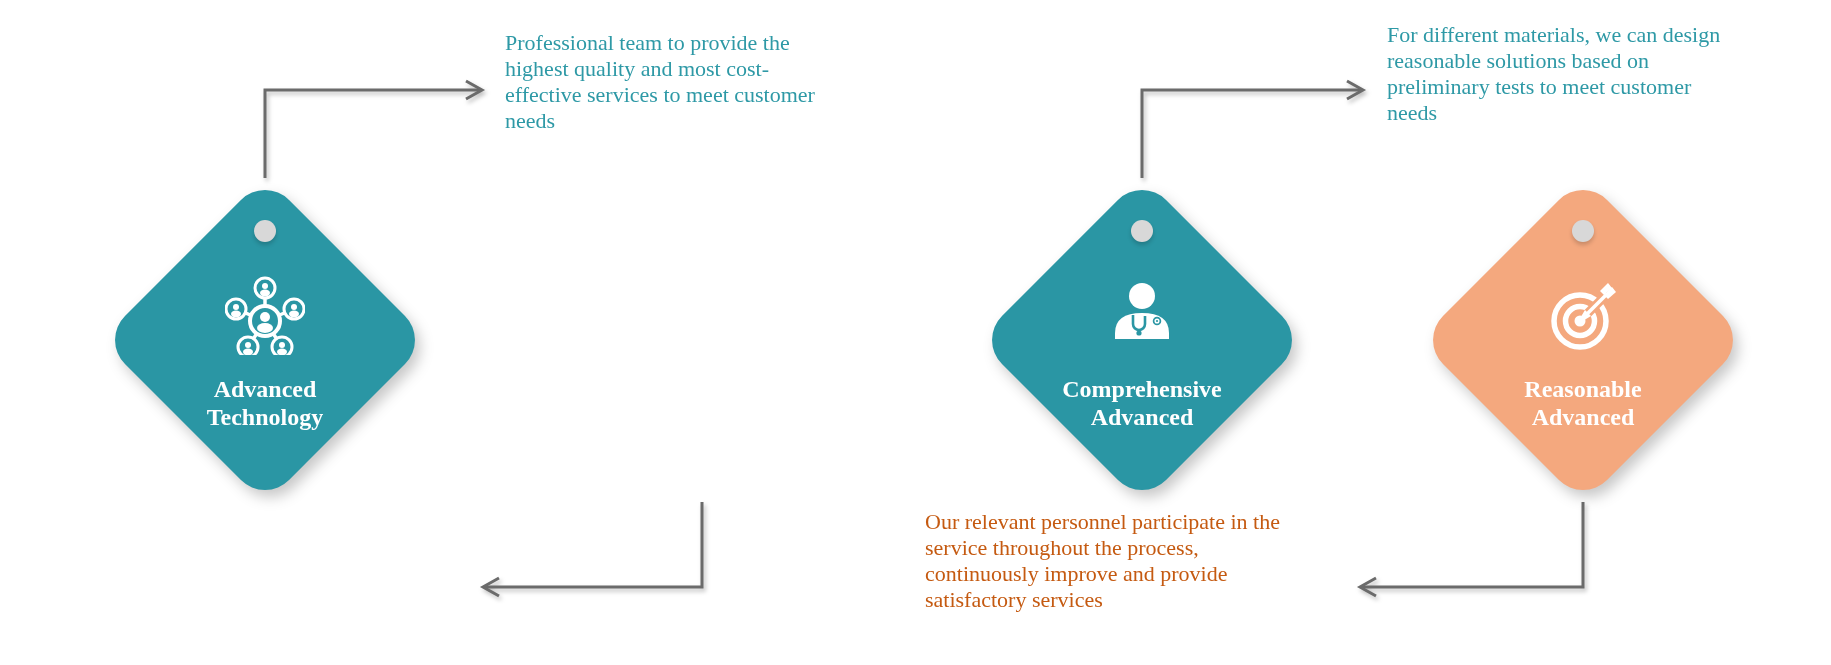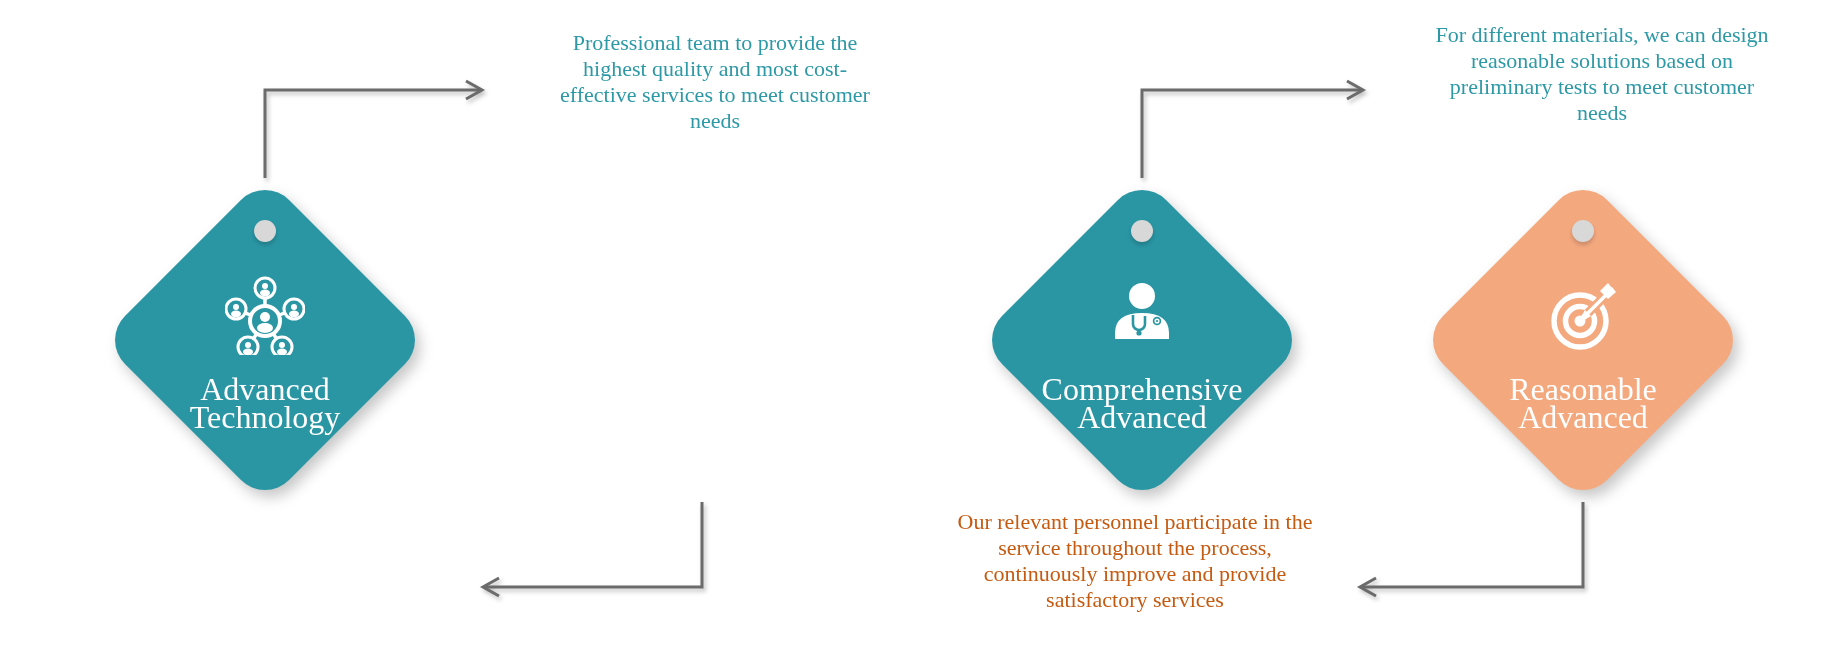--- a/index.html
+++ b/index.html
@@ -7,41 +7,40 @@
     position:relative;
     width:1831px; height:665px;
     background:#ffffff;
     overflow:hidden;
     font-family:"Liberation Serif", serif;
   }
   .arrows { position:absolute; left:0; top:0; width:1831px; height:665px;
             filter:drop-shadow(2px 3px 2px rgba(0,0,0,0.25)); }
   .callout {
     position:absolute;
-    text-align:center;
     font-size:22px;
     line-height:26px;
     white-space:pre-line;
   }
   .teal-text  { color:#2E99A6; }
   .orange-text{ color:#C55A11; }
   .feature { position:absolute; top:175px; width:330px; height:330px; }
   .dshadow { position:absolute; left:49px; top:49px; width:232px; height:232px;
              filter:drop-shadow(5px 7px 7px rgba(0,0,0,0.22)); }
   .diamond { width:232px; height:232px; border-radius:34px; transform:rotate(45deg); }
   .teal  { background:#2A96A4; }
   .peach { background:#F4A87E; }
   .dot { position:absolute; left:154px; top:45px; width:22px; height:22px;
          border-radius:50%; background:#D8D8D8;
          box-shadow:0 3px 4px rgba(0,0,0,0.18); }
   .icon { position:absolute; left:125px; top:100px; width:80px; height:80px; }
   .title {
     position:absolute; left:35px; top:200px; width:260px;
     text-align:center; color:#ffffff;
-    font-size:32px; font-weight:normal; line-height:28px;
+    font-size:24px; font-weight:bold; line-height:28px;
     white-space:pre-line;
   }
 </style>
 </head>
 <body>
 
 <div class="canvas">
 
   <svg class="arrows" viewBox="0 0 1831 665">
     <g fill="none" stroke="#6B6B6B" stroke-width="3">

